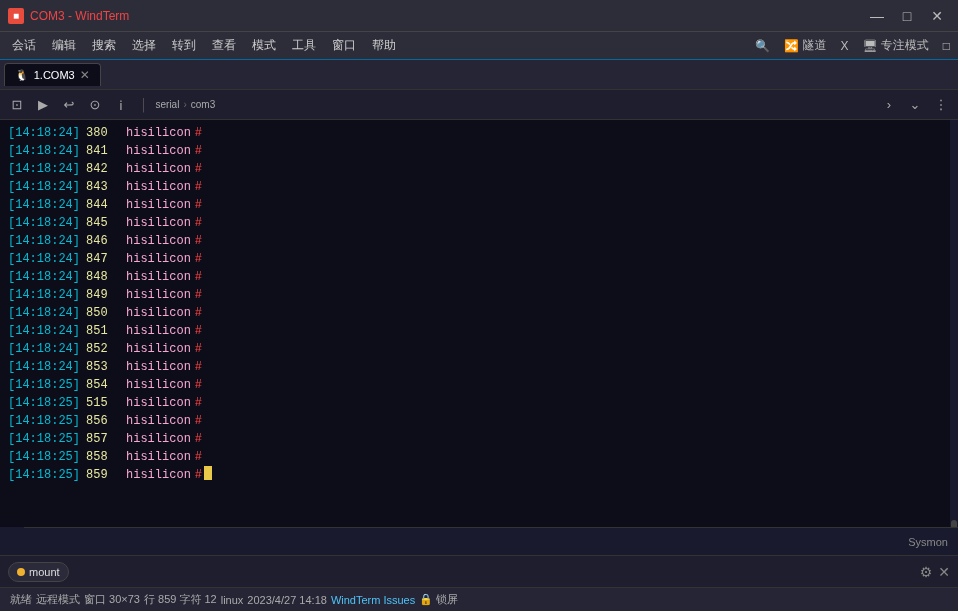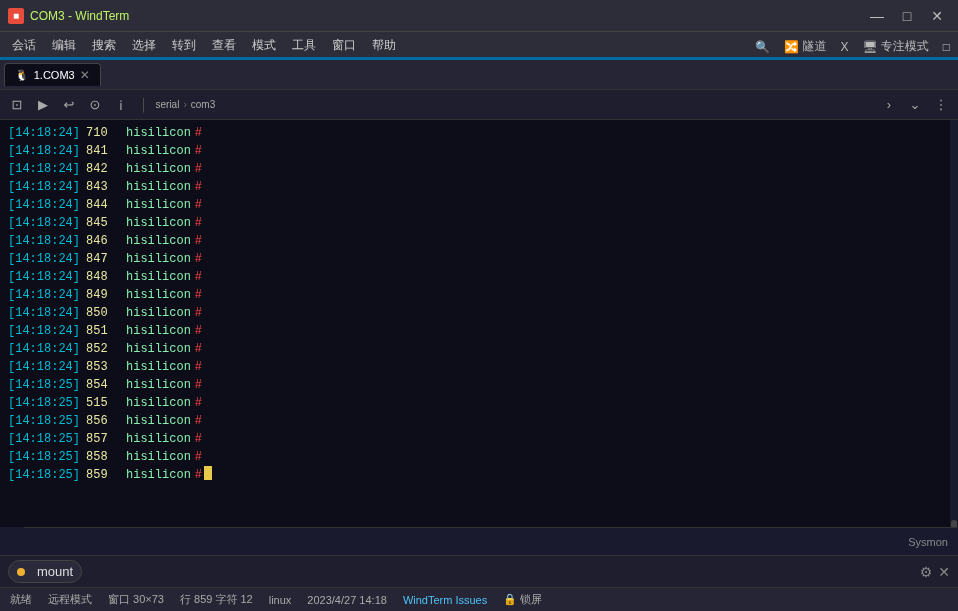--- a/index.html
+++ b/index.html
@@ -9,32 +9,32 @@
     .title-bar {
       background: #2d2d3a;
       height: 32px;
       display: flex;
       align-items: center;
       padding: 0 8px;
       border-bottom: 1px solid #444;
       flex-shrink: 0;
     }
     .title-bar-icon { width: 16px; height: 16px; background: #e74c3c; border-radius: 2px; margin-right: 6px; flex-shrink: 0; display: flex; align-items: center; justify-content: center; font-size: 10px; color: white; font-weight: bold; }
-    .title-bar-title { flex: 1; color: #bef264; font-size: 12px; }
+    .title-bar-title { flex: 1; color: #ef4444; font-size: 12px; }
     .title-bar-controls { display: flex; gap: 4px; }
     .title-btn { width: 26px; height: 22px; display: flex; align-items: center; justify-content: center; cursor: pointer; border-radius: 3px; color: #bbb; font-size: 14px; }
 
     
     .menu-bar {
       background: #2d2d3a;
       height: 28px;
       display: flex;
-      align-items: flex-end;
+      align-items: center;
       padding: 0 4px;
-      border-bottom: 3px solid #0369a1;
+      border-bottom: 1px solid #0369a1;
       flex-shrink: 0;
     }
     .menu-item { padding: 3px 8px; cursor: pointer; color: #ccc; border-radius: 3px; font-size: 12px; }
     .menu-spacer { flex: 1; }
     .menu-right { display: flex; align-items: center; gap: 6px; color: #bbb; font-size: 12px; }
     .menu-right-item { cursor: pointer; padding: 2px 4px; border-radius: 3px; display: flex; align-items: center; gap: 3px; }
 
     
     .tab-bar {
       background: #252535;
@@ -74,21 +74,21 @@
       padding: 4px 8px;
       overflow: hidden;
       font-family: 'Courier New', Consolas, monospace;
       font-size: 12px;
       line-height: 18px;
       position: relative;
     }
     .term-line { display: flex; white-space: nowrap; }
     .term-time { color: #00bcd4; }
     .term-num { color: #e8e8a0; width: 36px; display: inline-block; margin-left: 6px; }
-    .term-host { color: #86efac; margin-left: 4px; }
+    .term-host { color: #f9a8d4; margin-left: 4px; }
     .term-hash { color: #ff4444; margin-left: 4px; }
     .term-cursor { display: inline-block; width: 8px; height: 14px; background: #e8c94a; vertical-align: middle; margin-left: 2px; }
 
     
     .terminal-wrapper { display: flex; flex: 1; overflow: hidden; }
     .scrollbar { width: 8px; background: #1a1a2e; flex-shrink: 0; }
     .scrollbar-thumb { width: 6px; margin: 1px; background: #444; border-radius: 3px; height: 40px; margin-top: 400px; }
 
     
     .status-right-panel {
@@ -109,39 +109,39 @@
     .taskbar {
       background: #1e1e2e;
       height: 32px;
       display: flex;
       align-items: center;
       padding: 0 8px;
       border-top: 1px solid #333;
       flex-shrink: 0;
       gap: 6px;
     }
-    .task-btn { display: flex; align-items: center; gap: 12px; padding: 3px 8px; background: #2a2a3a; border: 1px solid #444; border-radius: 12px; cursor: pointer; font-size: 13px; color: #ddd; }
+    .task-btn { display: flex; align-items: center; gap: 4px; padding: 3px 8px; background: #2a2a3a; border: 1px solid #444; border-radius: 12px; cursor: pointer; font-size: 11px; color: #ddd; }
     .task-dot { width: 8px; height: 8px; border-radius: 50%; background: #f0b030; }
     .taskbar-spacer { flex: 1; }
     .taskbar-right { display: flex; align-items: center; gap: 6px; }
     .taskbar-gear { cursor: pointer; color: #888; font-size: 14px; }
     .taskbar-close { cursor: pointer; color: #888; font-size: 14px; }
 
     
     .status-bar {
       background: #252535;
       height: 24px;
       display: flex;
       align-items: center;
       padding: 0 10px;
       border-top: 1px solid #333;
       flex-shrink: 0;
       font-size: 11px;
       color: #aaa;
-      gap: 16px;
+      gap: 4px;
     }
     .status-item { display: flex; align-items: center; gap: 4px; }
     .status-link { color: #4fc3f7; cursor: pointer; }
     .status-lock { color: #aaa; }
   </style>
 </head>
 <body>
 
 <div class="title-bar">
   <div class="title-bar-icon">■</div>
@@ -204,21 +204,21 @@
     <div class="toolbar-btn">›</div>
     <div class="toolbar-btn">⌄</div>
     <div class="toolbar-btn">⋮</div>
   </div>
 </div>
 
 <div class="terminal-wrapper">
   <div class="terminal" id="terminal-area">
   <div class="term-line">
         <span class="term-time">[14:18:24]</span>
-        <span class="term-num">710</span>
+        <span class="term-num">380</span>
         <span class="term-host">  hisilicon</span>
         <span class="term-hash"> #</span>
       </div>
       <div class="term-line">
         <span class="term-time">[14:18:24]</span>
         <span class="term-num">841</span>
         <span class="term-host">  hisilicon</span>
         <span class="term-hash"> #</span>
       </div>
       <div class="term-line">

